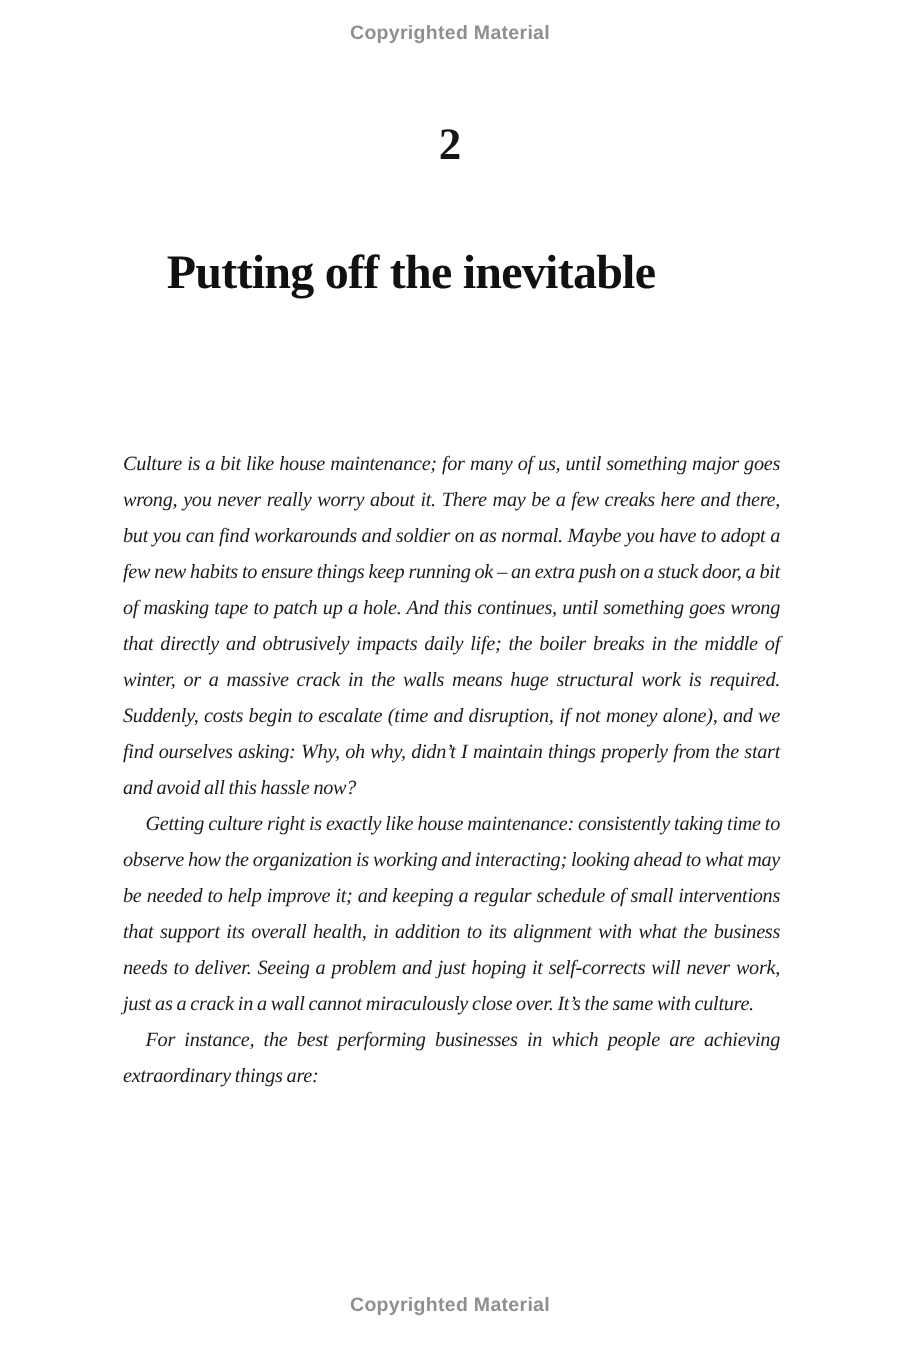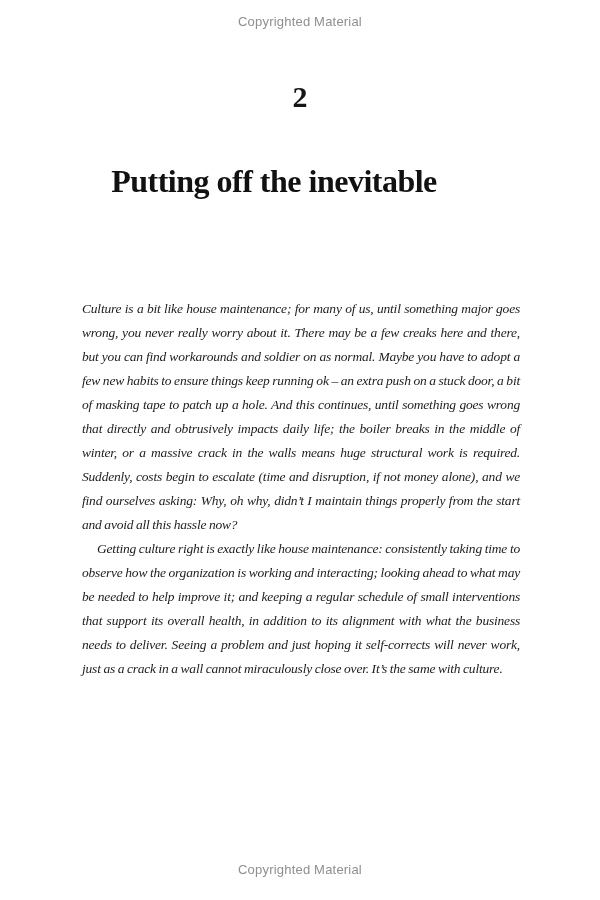--- a/index.html
+++ b/index.html
@@ -14,21 +14,21 @@
     background: #ffffff;
     overflow: hidden;
     font-family: "Liberation Serif", serif;
   }
   .notice {
     position: absolute;
     left: 0;
     width: 600px;
     text-align: center;
     font-family: "Liberation Sans", sans-serif;
-    font-weight: 400;
+    font-weight: 700;
     font-size: 13px;
     color: #8f8f8f;
     letter-spacing: 0.2px;
   }
   .notice-top { top: 14px; }
   .notice-bottom { top: 862px; }
   .chapter-number {
     position: absolute;
     top: 80px;
     left: 0;
@@ -91,18 +91,19 @@
 
   <div class="notice notice-top">Copyrighted Material</div>
 
   <div class="chapter-number">2</div>
 
   <h1 class="chapter-title">Putting off the inevitable</h1>
 
   <div class="body-block">
     <p>Culture is a bit like house maintenance; for many of us, until something major goes wrong, you never really worry about it. There may be a few creaks here and there, but you can find workarounds and soldier on as normal. Maybe you have to adopt a few new habits to ensure things keep running ok – an extra push on a stuck door, a bit of masking tape to patch up a hole. And this continues, until something goes wrong that directly and obtrusively impacts daily life; the boiler breaks in the middle of winter, or a massive crack in the walls means huge structural work is required. Suddenly, costs begin to escalate (time and disruption, if not money alone), and we find ourselves asking: Why, oh why, didn’t I maintain things properly from the start and avoid all this hassle now?</p>
     <p class="indented">Getting culture right is exactly like house maintenance: consistently taking time to observe how the organization is working and interacting; looking ahead to what may be needed to help improve it; and keeping a regular schedule of small interventions that support its overall health, in addition to its alignment with what the business needs to deliver. Seeing a problem and just hoping it self-corrects will never work, just as a crack in a wall cannot miraculously close over. It’s the same with culture.</p>
+    <p class="indented">For instance, the best performing businesses in which people are achieving extraordinary things are:</p>
   </div>
 
 
   <div class="notice notice-bottom">Copyrighted Material</div>
 
 </div>
 
 </body></html>

